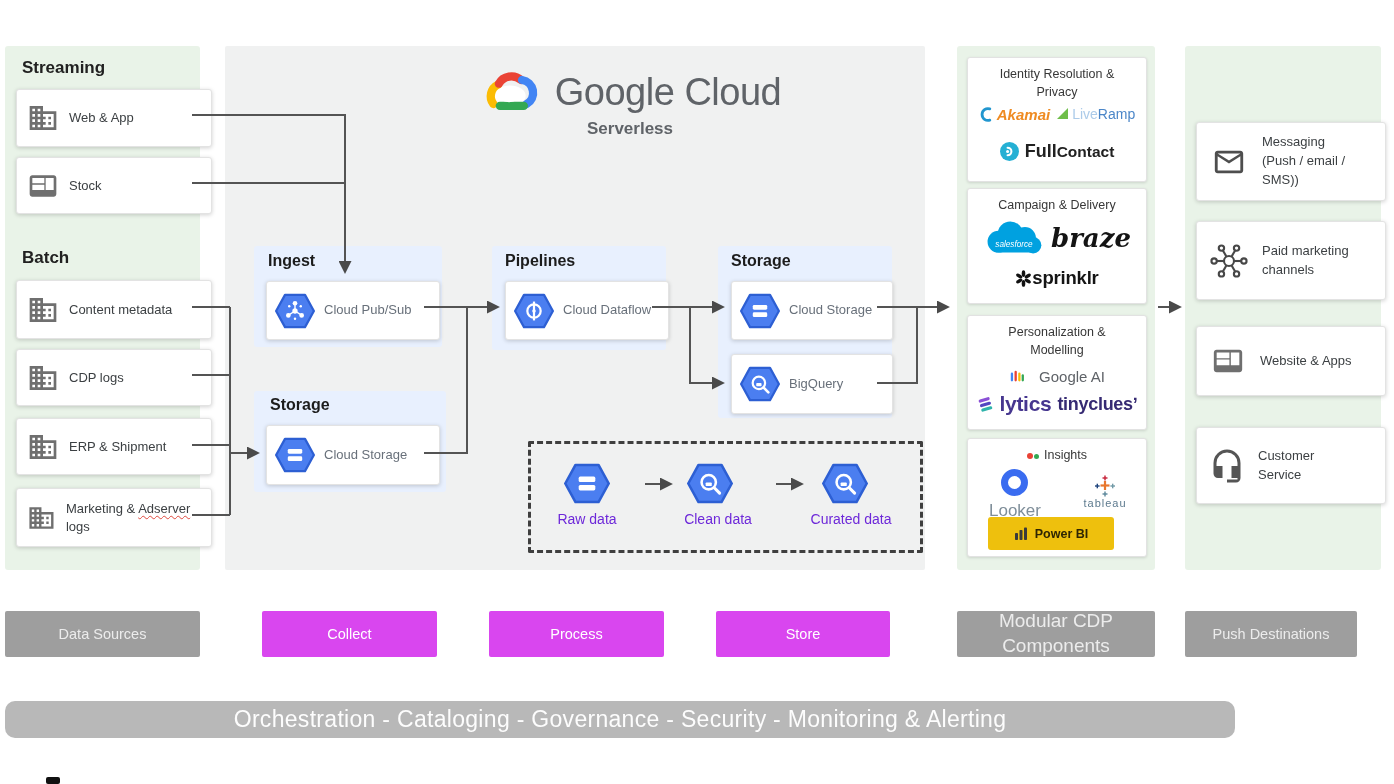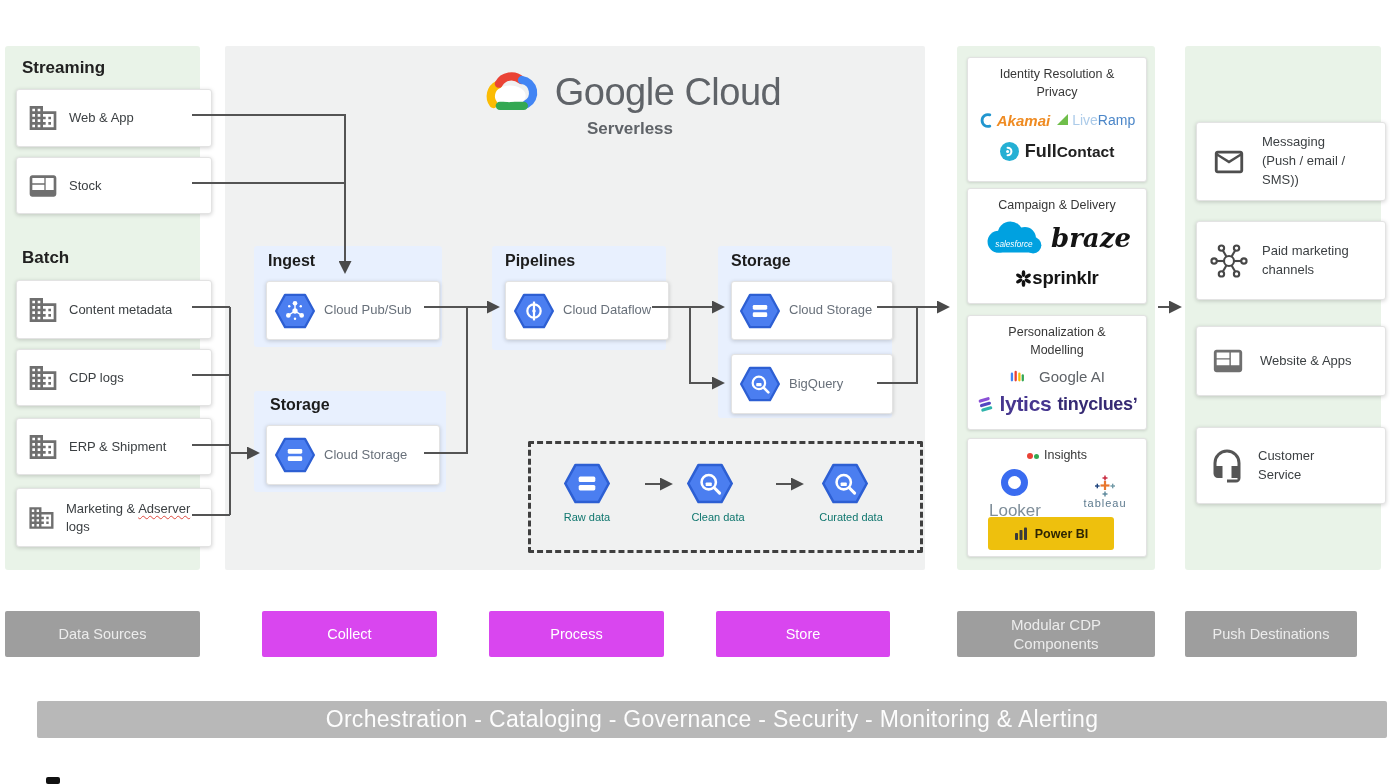--- a/index.html
+++ b/index.html
@@ -11,21 +11,21 @@
   .panel-gray{background:#f0f1f1;border-radius:2px;}
   
   .wbox{position:absolute;background:#fff;border:1px solid #e3e3e3;border-radius:3px;
         box-shadow:0 1px 4px rgba(0,0,0,.18);display:flex;align-items:center;}
   .src-box{padding:0 8px 0 10px;gap:10px;}
   .src-label{font-size:13px;color:#3c4043;line-height:1.35;}
   .sec{position:absolute;background:#e8f0fe;border-radius:3px;}
   .sec-h{position:absolute;font-size:16px;font-weight:700;color:#1c1c1c;}
   .gcp-box{padding:0 6px 0 8px;gap:9px;}
   .gcp-label{font-size:13px;color:#68707a;line-height:1.3;}
-  .stage-label{position:absolute;font-size:11px;color:#0f766e;text-align:center;}
+  .stage-label{position:absolute;font-size:14px;color:#6d28d9;text-align:center;}
   .dashed-box{position:absolute;border:3px dashed #3f3f3f;border-radius:2px;}
   
   .brand{position:absolute;left:455px;top:68px;width:350px;display:flex;flex-direction:column;align-items:center;}
   .brand-row{display:flex;align-items:center;gap:14px;}
   .brand-name{font-size:38px;color:#5f6368;letter-spacing:-.5px;}
   .brand-sub{font-size:17px;font-weight:700;color:#5f6368;margin-top:3px;}
   
   .card{position:absolute;background:#fff;border:1px solid #e2e2e2;border-radius:3px;
         box-shadow:0 1px 3px rgba(0,0,0,.13);}
   .c-title{position:absolute;top:7px;left:0;right:0;text-align:center;font-size:12.5px;
@@ -49,23 +49,23 @@
   .pbi-text{font-size:12.5px;font-weight:700;color:#2e2503;}
   .dot{display:inline-block;border-radius:50%;}
   
   .dest-box{padding:0 2px 0 12px;gap:13px;}
   .dest-label{font-size:13px;color:#3c4043;line-height:1.45;}
   
   .flabel{position:absolute;height:46px;display:flex;align-items:center;justify-content:center;
           text-align:center;font-size:14.5px;border-radius:2px;line-height:1.3;}
   .flabel.gray{background:#9e9e9e;color:#ececec;}
   .flabel.blue{background:#d946ef;color:#ffffff;}
-  .bottom-bar{position:absolute;left:5px;top:701px;width:1350px;height:37px;background:#b8b8b8;
-              border-radius:2px;display:flex;align-items:center;justify-content:center;
-              color:#fdfdfd;font-size:23px;letter-spacing:.3px;margin-left:32px;}
+  .bottom-bar{position:absolute;left:5px;top:701px;width:1230px;height:37px;background:#b8b8b8;
+              border-radius:10px;display:flex;align-items:center;justify-content:center;
+              color:#fdfdfd;font-size:23px;letter-spacing:.3px;}
   .squiggle{text-decoration-line:underline;text-decoration-style:wavy;text-decoration-color:#e04a3f;
             text-decoration-thickness:1px;text-underline-offset:2px;}
   svg{display:block;}
   .conn{position:absolute;left:0;top:0;pointer-events:none;}
 </style>
 </head>
 <body>
 
 <div class="canvas">
 
@@ -250,21 +250,21 @@
     </svg>
   <svg class="abs" style="left:822px;top:463px;" width="46" height="41" viewBox="0 0 36 32">
       <use href="#hex-bigquery"></use>
     </svg>
   <div class="stage-label" style="left:547px;top:511px;width:80px;">Raw data</div>
   <div class="stage-label" style="left:668px;top:511px;width:100px;">Clean data</div>
   <div class="stage-label" style="left:795px;top:511px;width:112px;">Curated data</div>
 
   <div class="card" style="left:967px;top:57px;width:178px;height:123px;">
     <div class="c-title">Identity Resolution &amp; Privacy</div>
-    <div class="logo-row" style="top:53px;gap:3px;">
+    <div class="logo-row" style="top:47px;gap:3px;">
       <svg width="15" height="15" viewBox="0 0 16 16">
         <path d="M11.5,2 A6.3,6.3 0 1 0 11.5,14" stroke="#2196cf" stroke-width="3" fill="none" stroke-linecap="round"></path>
       </svg>
       <span class="ak-text">Akamai</span>
       <svg width="12" height="12" viewBox="0 0 12 12" style="margin-left:4px;">
         <polygon points="0,11 11,11 11,0" fill="#6fbe4a"></polygon>
       </svg>
       <span><span class="lr-live">Live</span><span class="lr-ramp">Ramp</span></span>
     </div>
     <div class="logo-row" style="top:83px;gap:6px;">
@@ -392,21 +392,21 @@
     <svg width="36" height="36">
         <use href="#ic-headset"></use>
       </svg>
     <span class="dest-label" style="width:92px;">Customer Service</span>
   </div>
 
   <div class="flabel gray" style="left:5px;top:611px;width:195px;">Data Sources</div>
   <div class="flabel blue" style="left:262px;top:611px;width:175px;">Collect</div>
   <div class="flabel blue" style="left:489px;top:611px;width:175px;">Process</div>
   <div class="flabel blue" style="left:716px;top:611px;width:174px;">Store</div>
-  <div class="flabel gray" style="left:957px;top:611px;width:198px;font-size:15px;padding:0 20px;box-sizing:border-box;">Modular CDP Components</div>
+  <div class="flabel gray" style="left:957px;top:611px;width:198px;font-size:19px;padding:0 20px;box-sizing:border-box;">Modular CDP Components</div>
   <div class="flabel gray" style="left:1185px;top:611px;width:172px;">Push Destinations</div>
 
   <div class="bottom-bar">Orchestration - Cataloging - Governance - Security - Monitoring &amp; Alerting</div>
 
   <div class="abs" style="left:46px;top:777px;width:14px;height:7px;background:#111;border-radius:2px;"></div>
 
   <svg class="conn" width="1394" height="784">
     <defs>
       <marker id="arr" viewBox="0 0 10 10" refX="8.5" refY="5" markerWidth="6.5" markerHeight="6.5" orient="auto-start-reverse">
         <path d="M0,0 L10,5 L0,10 z" fill="#4a4a4a"></path>

